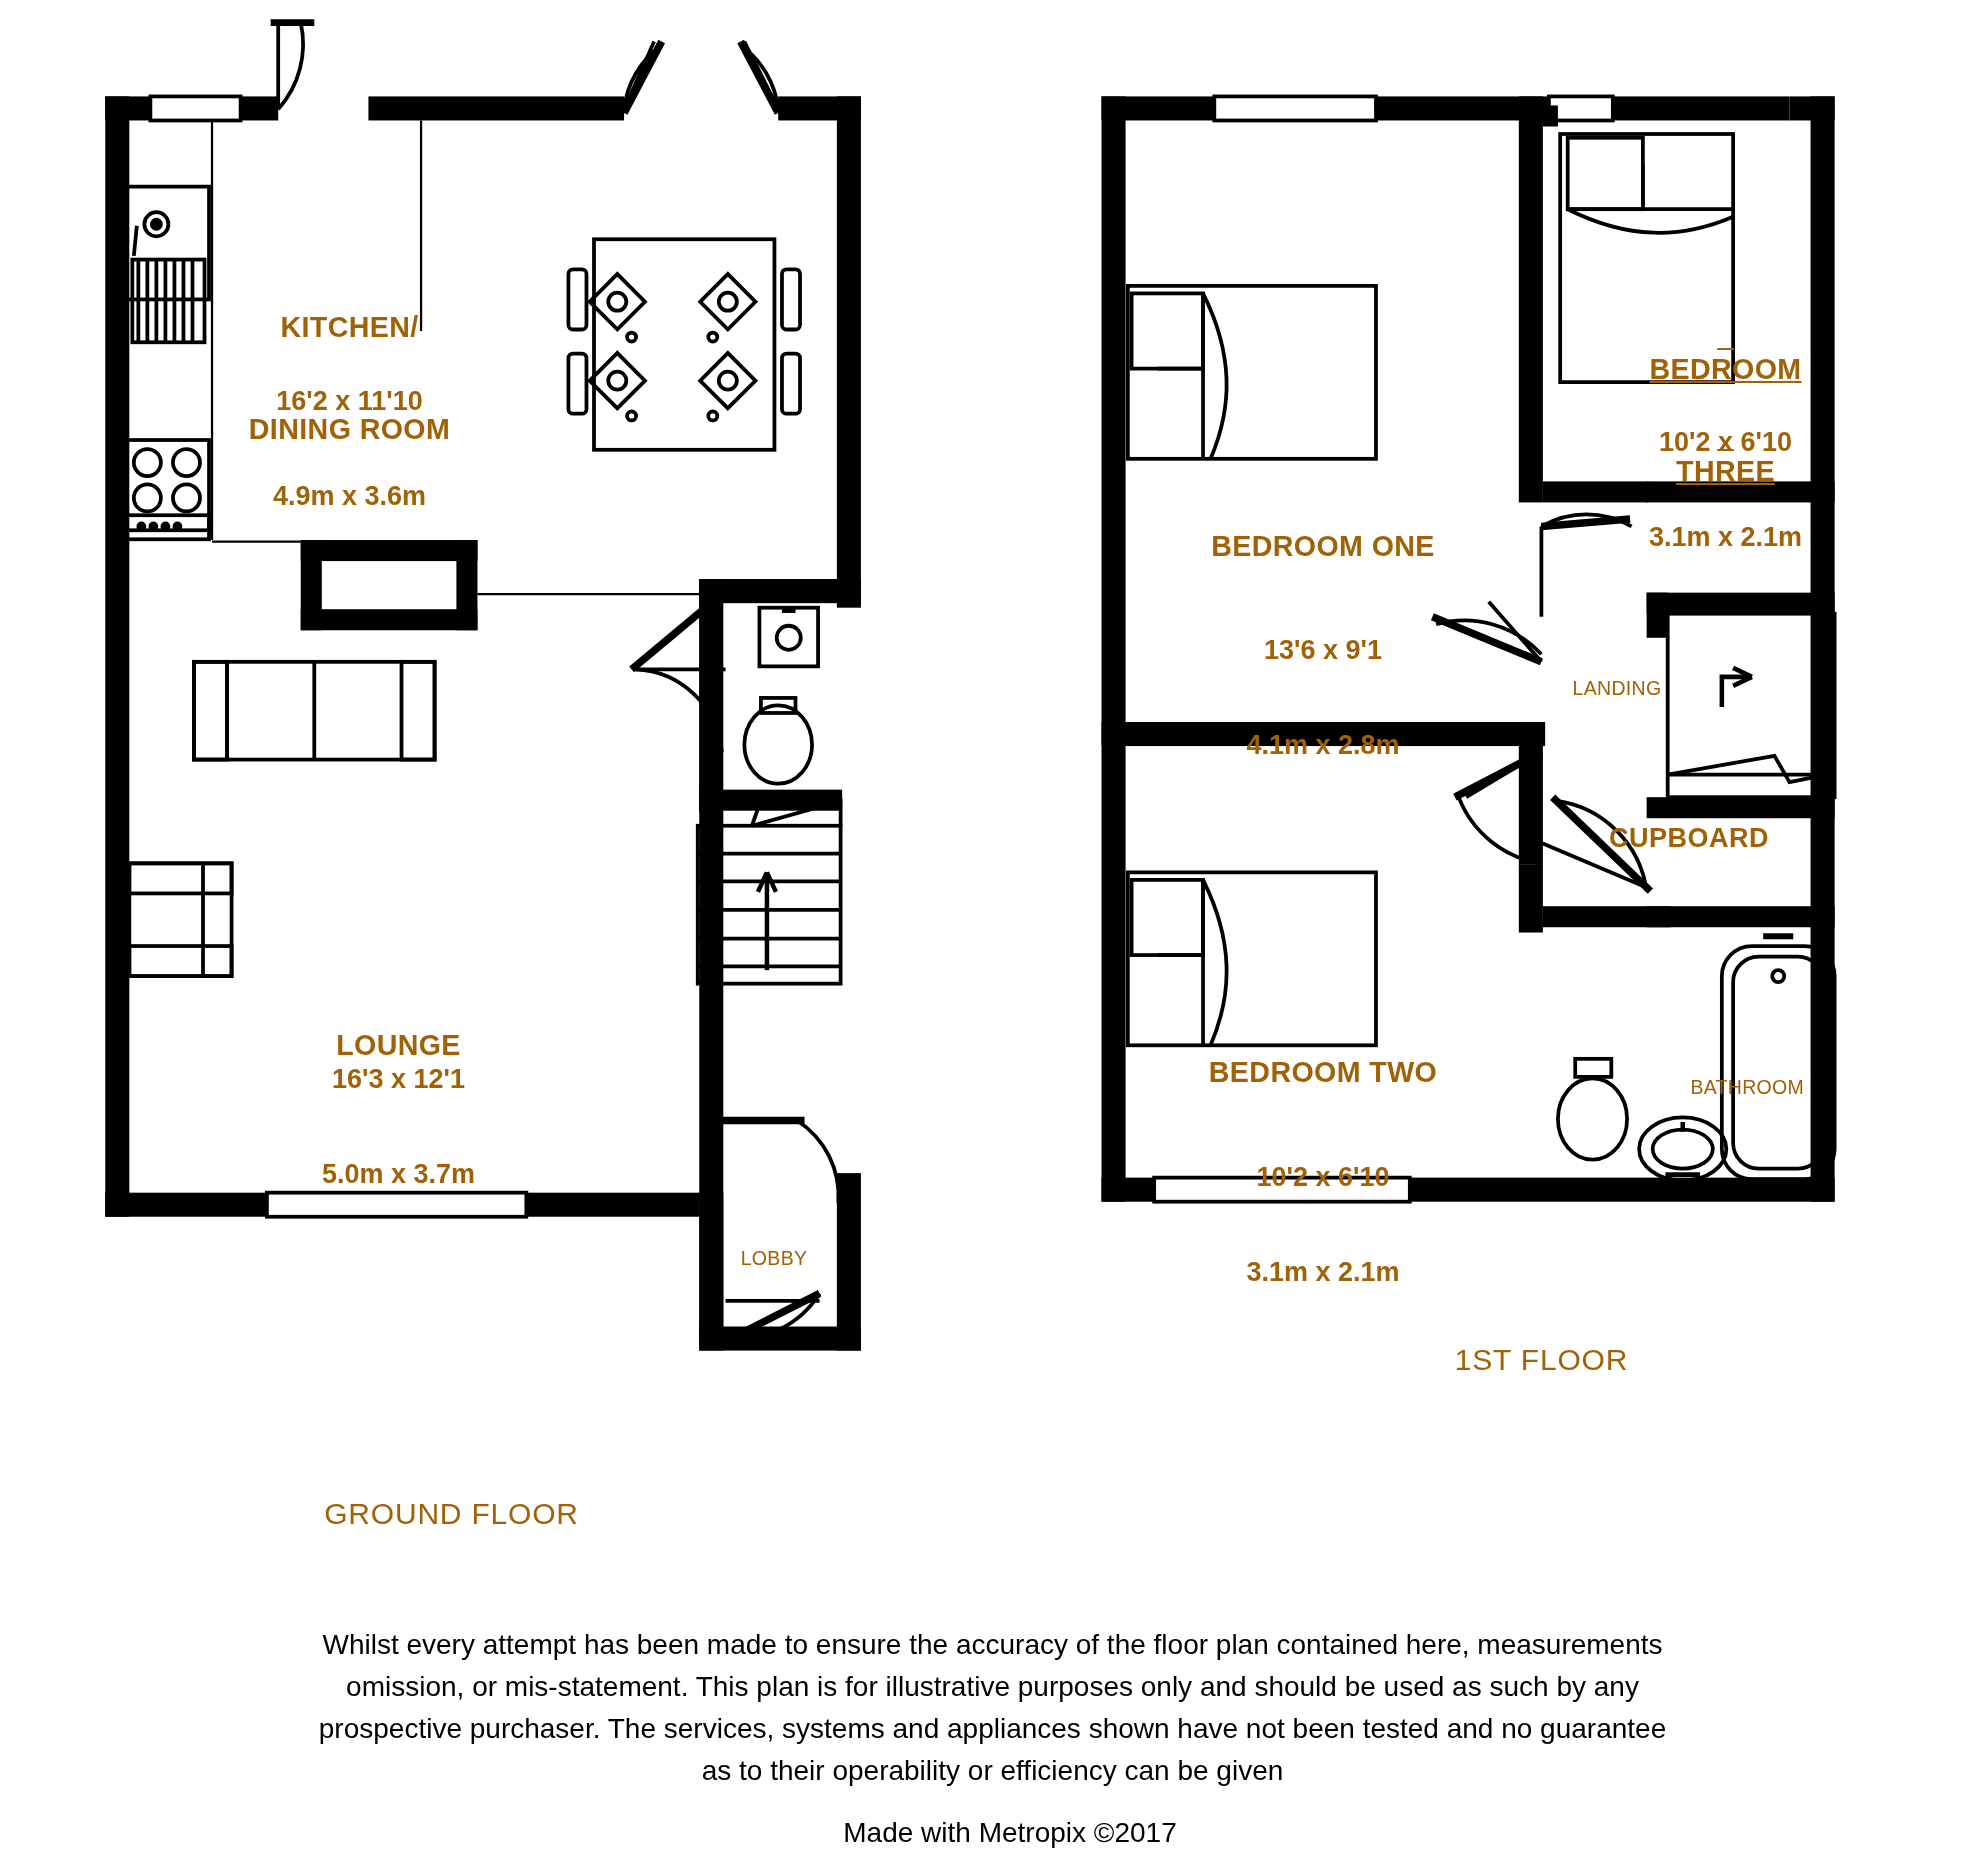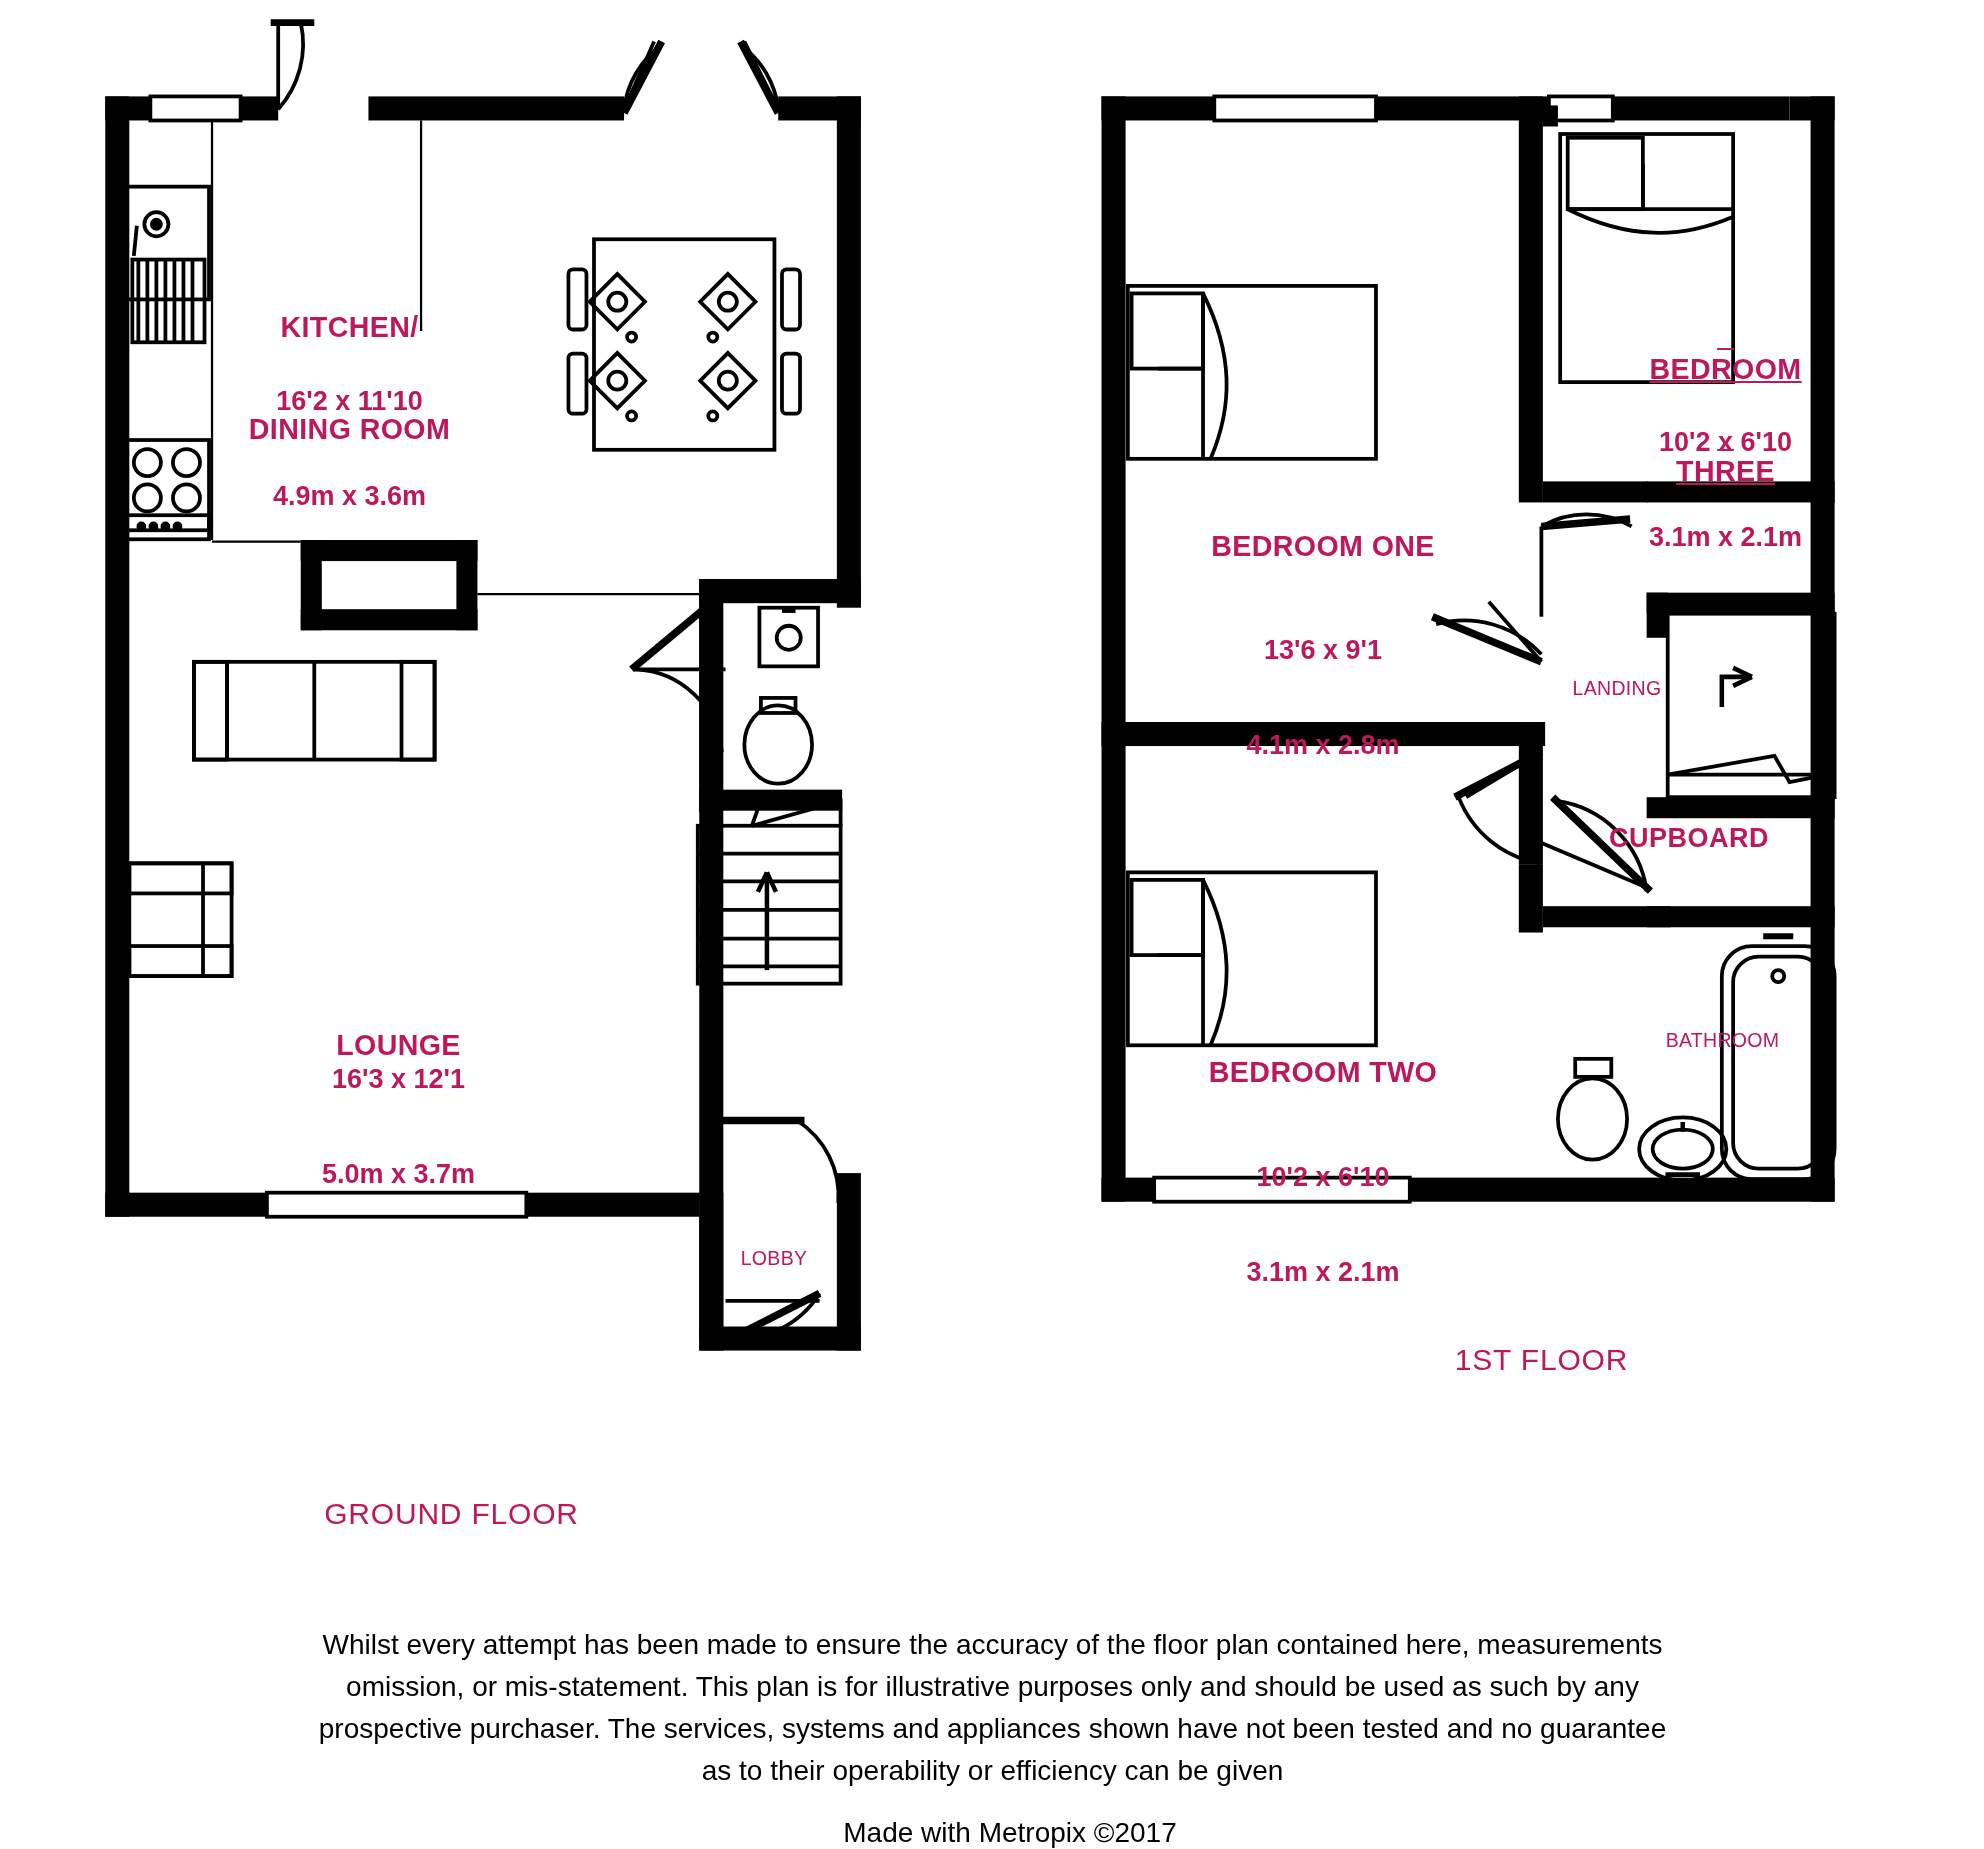--- a/index.html
+++ b/index.html
@@ -18,21 +18,21 @@
   #plan {
     position: absolute;
     left: 0; top: 0;
     width: 1985px;
     height: 1850px;
   }
   .label {
     position: absolute;
     text-align: center;
     font-family: "Liberation Sans", sans-serif;
-    color: #be185d;
+    color: #a16207;
     white-space: pre;
     line-height: 1.18;
   }
   .room-name {
     font-weight: bold;
     font-size: 28.6px;
     letter-spacing: 0.4px;
   }
   .room-dims {
     font-weight: bold;
@@ -383,21 +383,21 @@
 </div>
 <div class="label room-dims" style="left:1575px; top:363px; width:301px;">
   <div>10'2 x 6'10</div>
   <div>3.1m x 2.1m</div>
 </div>
 
 <div class="label small-label" style="left:1523px; top:677px; width:188px; text-align:center;">LANDING</div>
 
 <div class="label big-label" style="left:1609px; top:823px; width:241px; text-align:left;">CUPBOARD</div>
 
-<div class="label small-label" style="left:1609px; top:1029px; width:195px; text-align:center;margin-left:16px;">BATHROOM</div>
+<div class="label small-label" style="left:1609px; top:1076px; width:195px; text-align:right;">BATHROOM</div>
 
 <div class="label floor-title" style="left:1376px; top:1342px; width:331px;">1ST FLOOR</div>
 
 <div class="disclaimer">
   <div>Whilst every attempt has been made to ensure the accuracy of the floor plan contained here, measurements</div>
   <div>omission, or mis-statement. This plan is for illustrative purposes only and should be used as such by any</div>
   <div>prospective purchaser. The services, systems and appliances shown have not been tested and no guarantee</div>
   <div>as to their operability or efficiency can be given</div>
   <div class="made">Made with Metropix ©2017</div>
 </div>

